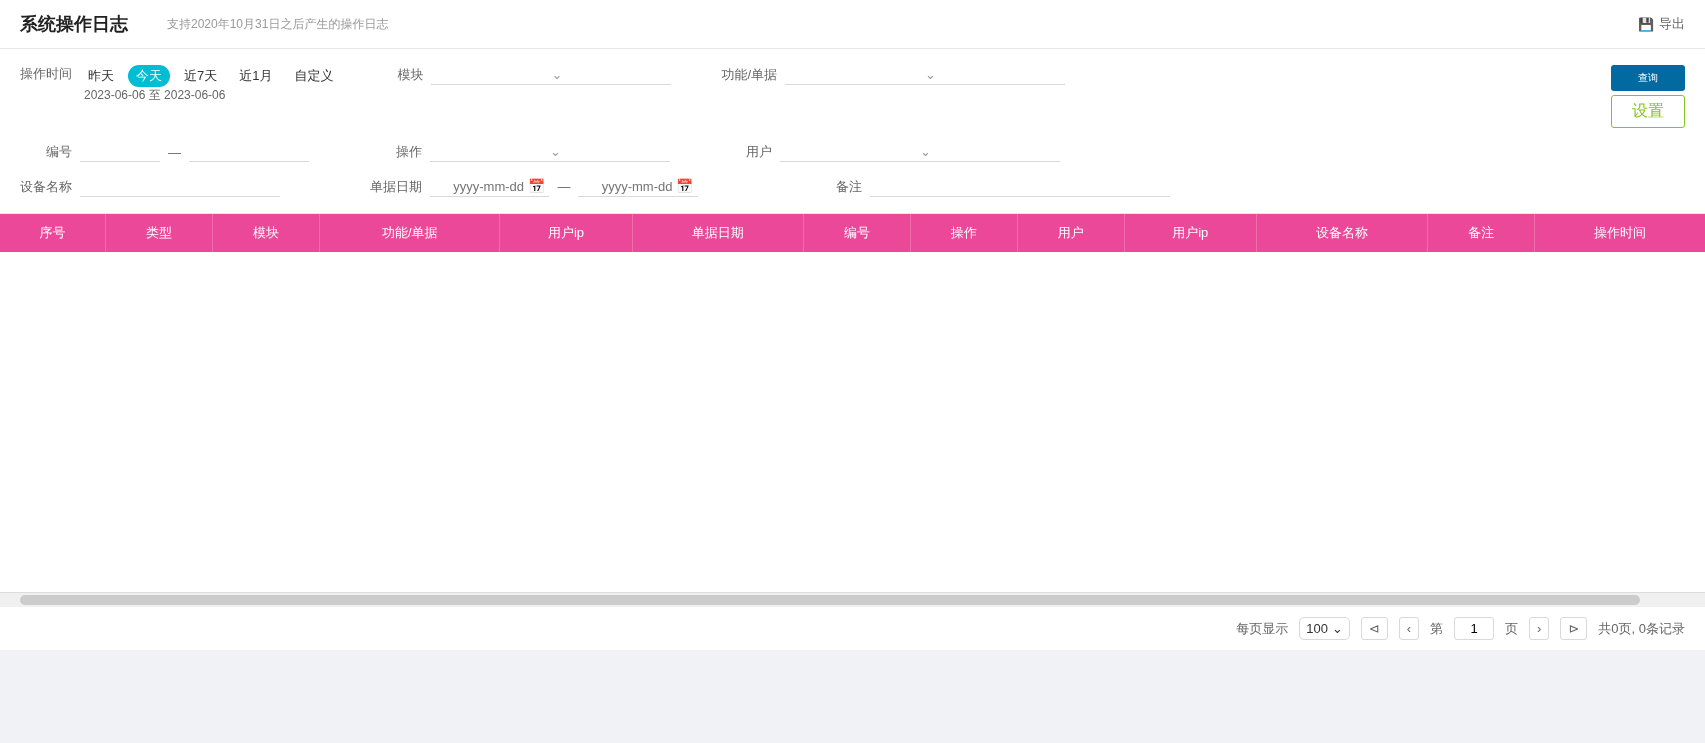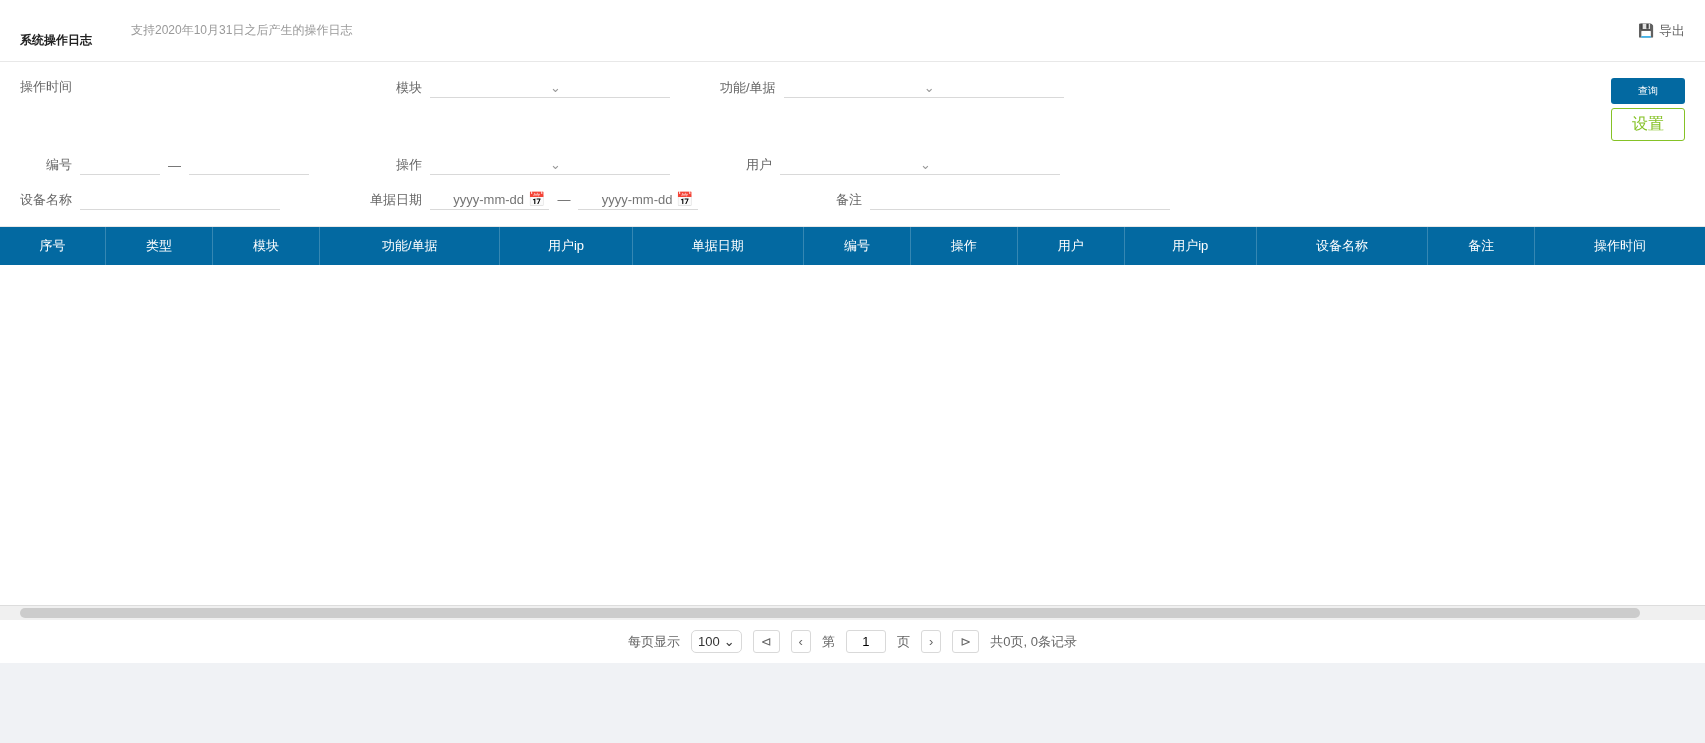--- a/index.html
+++ b/index.html
@@ -7,24 +7,23 @@
 
     .page-header {
       background: #fff;
       padding: 12px 20px;
       display: flex;
       align-items: center;
       gap: 16px;
       border-bottom: 1px solid #e8e8e8;
     }
     .page-title {
-      font-size: 12px;
+      font-size: 18px;
       font-weight: 600;
       color: #222;
-      margin-top: 20px;
     }
     .page-subtitle {
       font-size: 12px;
       color: #999;
       margin-left: 23px;
     }
     .export-btn {
       margin-left: auto;
       display: flex;
       align-items: center;
@@ -148,21 +147,21 @@
       overflow-x: auto;
     }
 
     table {
       width: 100%;
       border-collapse: collapse;
       min-width: 1200px;
     }
 
     thead tr {
-      background: #0369a1;
+      background: #ec4899;
       padding-left: 24px;
     }
 
     thead th {
       color: #fff;
       padding: 10px 8px;
       font-weight: 500;
       font-size: 13px;
       text-align: center;
       white-space: nowrap;
@@ -190,21 +189,21 @@
       top: 2px;
       width: 1620px;
       height: 10px;
       background: #ccc;
       border-radius: 5px;
     }
 
     .pagination-bar {
       display: flex;
       align-items: center;
-      justify-content: center;
+      justify-content: flex-end;
       padding: 10px 20px;
       background: #fff;
       gap: 11px;
       border-top: 1px solid #f0f0f0;
     }
 
     .pagination-label {
       font-size: 13px;
       color: #666;
     }
@@ -288,20 +287,30 @@
       <span>导出</span>
     </button>
   </div>
 
   <div class="filter-section">
 
     <div style="display:flex; align-items:flex-start; gap:0; margin-bottom:14px; position:relative;">
 
       <div style="display:flex; align-items:flex-start; min-width:320px;">
         <span class="filter-label">操作时间</span>
+        <div style="display:flex; flex-direction:column;">
+          <div class="time-filter-group">
+            <button class="time-btn">昨天</button>
+            <button class="time-btn active">今天</button>
+            <button class="time-btn">近7天</button>
+            <button class="time-btn">近1月</button>
+            <button class="time-btn">自定义</button>
+          </div>
+          <span class="date-range-text">2023-06-06 至 2023-06-06</span>
+        </div>
       </div>
 
       <div style="display:flex; align-items:center; min-width:320px; margin-left:30px;">
         <span class="filter-label">模块</span>
         <div class="filter-select-wrapper">
           <span></span>
           <span class="chevron-icon">⌄</span>
         </div>
       </div>
 

